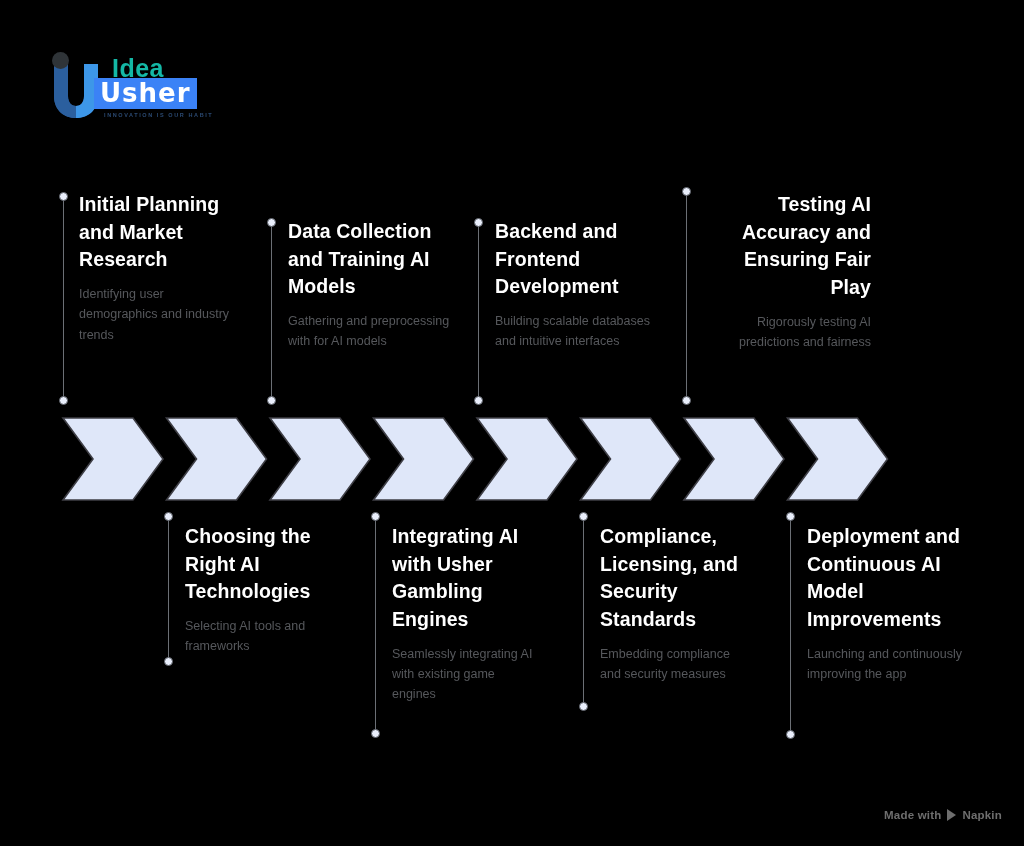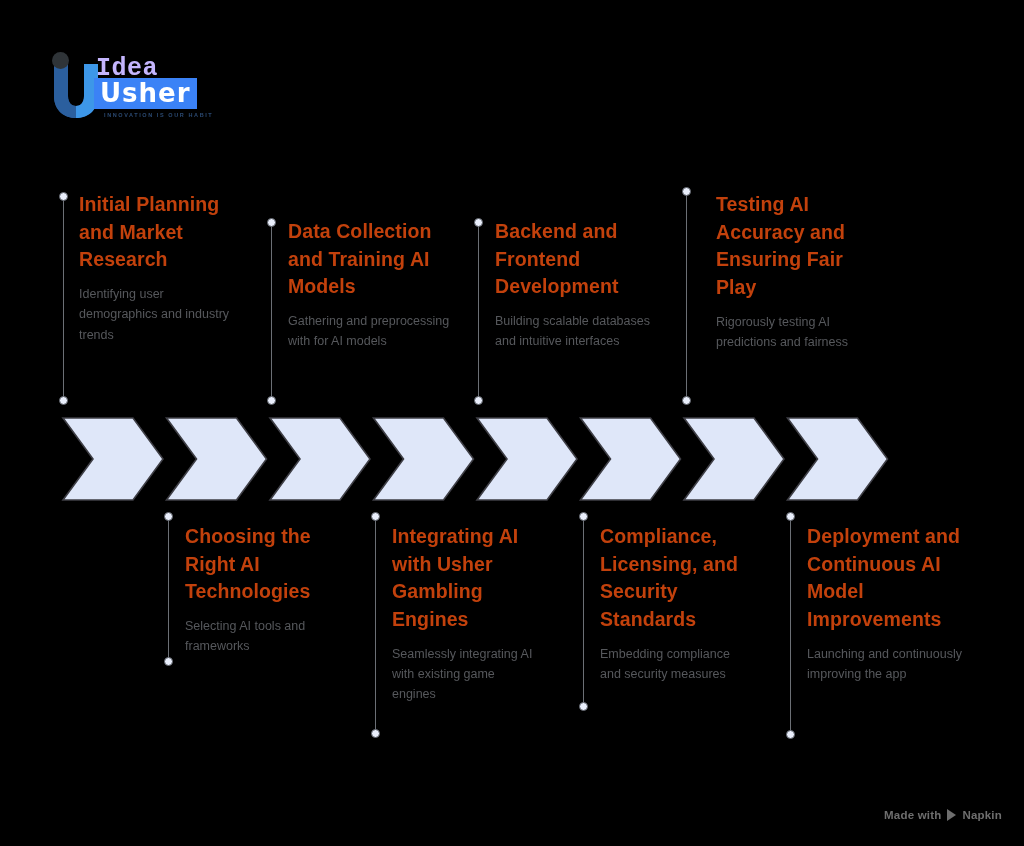--- a/index.html
+++ b/index.html
@@ -35,28 +35,28 @@
     position: absolute;
     left: 4px;
     top: 2px;
     width: 17px;
     height: 17px;
     border-radius: 50%;
     background: #2f3438;
   }
   #logo .logo-idea {
     position: absolute;
-    left: 48px;
+    left: 64px;
     top: 6px;
     font-size: 25px;
     font-weight: 700;
-    color: #c4b5fd;
+    color: #14b8a6;
     letter-spacing: 0.5px;
     line-height: 1;
-    font-family: Liberation Mono, monospace;
+    font-family: Liberation Sans, sans-serif;
   }
   #logo .logo-usher-box {
     position: absolute;
     left: 46px;
     top: 28px;
     background: #3b82f6;
     padding: 2px 6px 3px 6px;
   }
   #logo .logo-usher {
     font-size: 26px;
@@ -96,21 +96,21 @@
   .conn-dot.top  { top: -4.5px; }
   .conn-dot.bottom { bottom: -4.5px; }
 
   
   .step-block {
     position: absolute;
   }
   .step-title {
     font-size: 19.5px;
     font-weight: 700;
-    color: #c2410c;
+    color: #ffffff;
     line-height: 1.42;
     letter-spacing: 0.1px;
     margin: 0 0 10px 0;
   }
   .step-desc {
     font-size: 12.5px;
     font-weight: 400;
     color: #56585c;
     line-height: 1.62;
     margin: 0;
@@ -202,21 +202,21 @@
 </div>
 <div class="step-block" style="left:495px; top:218px; width:165px;">
   <div class="step-title">Backend and Frontend Development</div>
   <div class="step-desc">Building scalable databases and intuitive interfaces</div>
 </div>
 
 <div class="connector" style="left:686px; top:191px; height:209px;">
   <span class="conn-dot top"></span>
   <span class="conn-dot bottom"></span>
 </div>
-<div class="step-block" style="left:716px; top:191px; width:170px;">
+<div class="step-block" style="left:701px; top:191px; width:170px;text-align:right;">
   <div class="step-title">Testing AI Accuracy and Ensuring Fair Play</div>
   <div class="step-desc">Rigorously testing AI predictions and fairness</div>
 </div>
 
 <div class="connector" style="left:168px; top:516px; height:145px;">
   <span class="conn-dot top"></span>
   <span class="conn-dot bottom"></span>
 </div>
 <div class="step-block" style="left:185px; top:523px; width:165px;">
   <div class="step-title">Choosing the Right AI Technologies</div>

